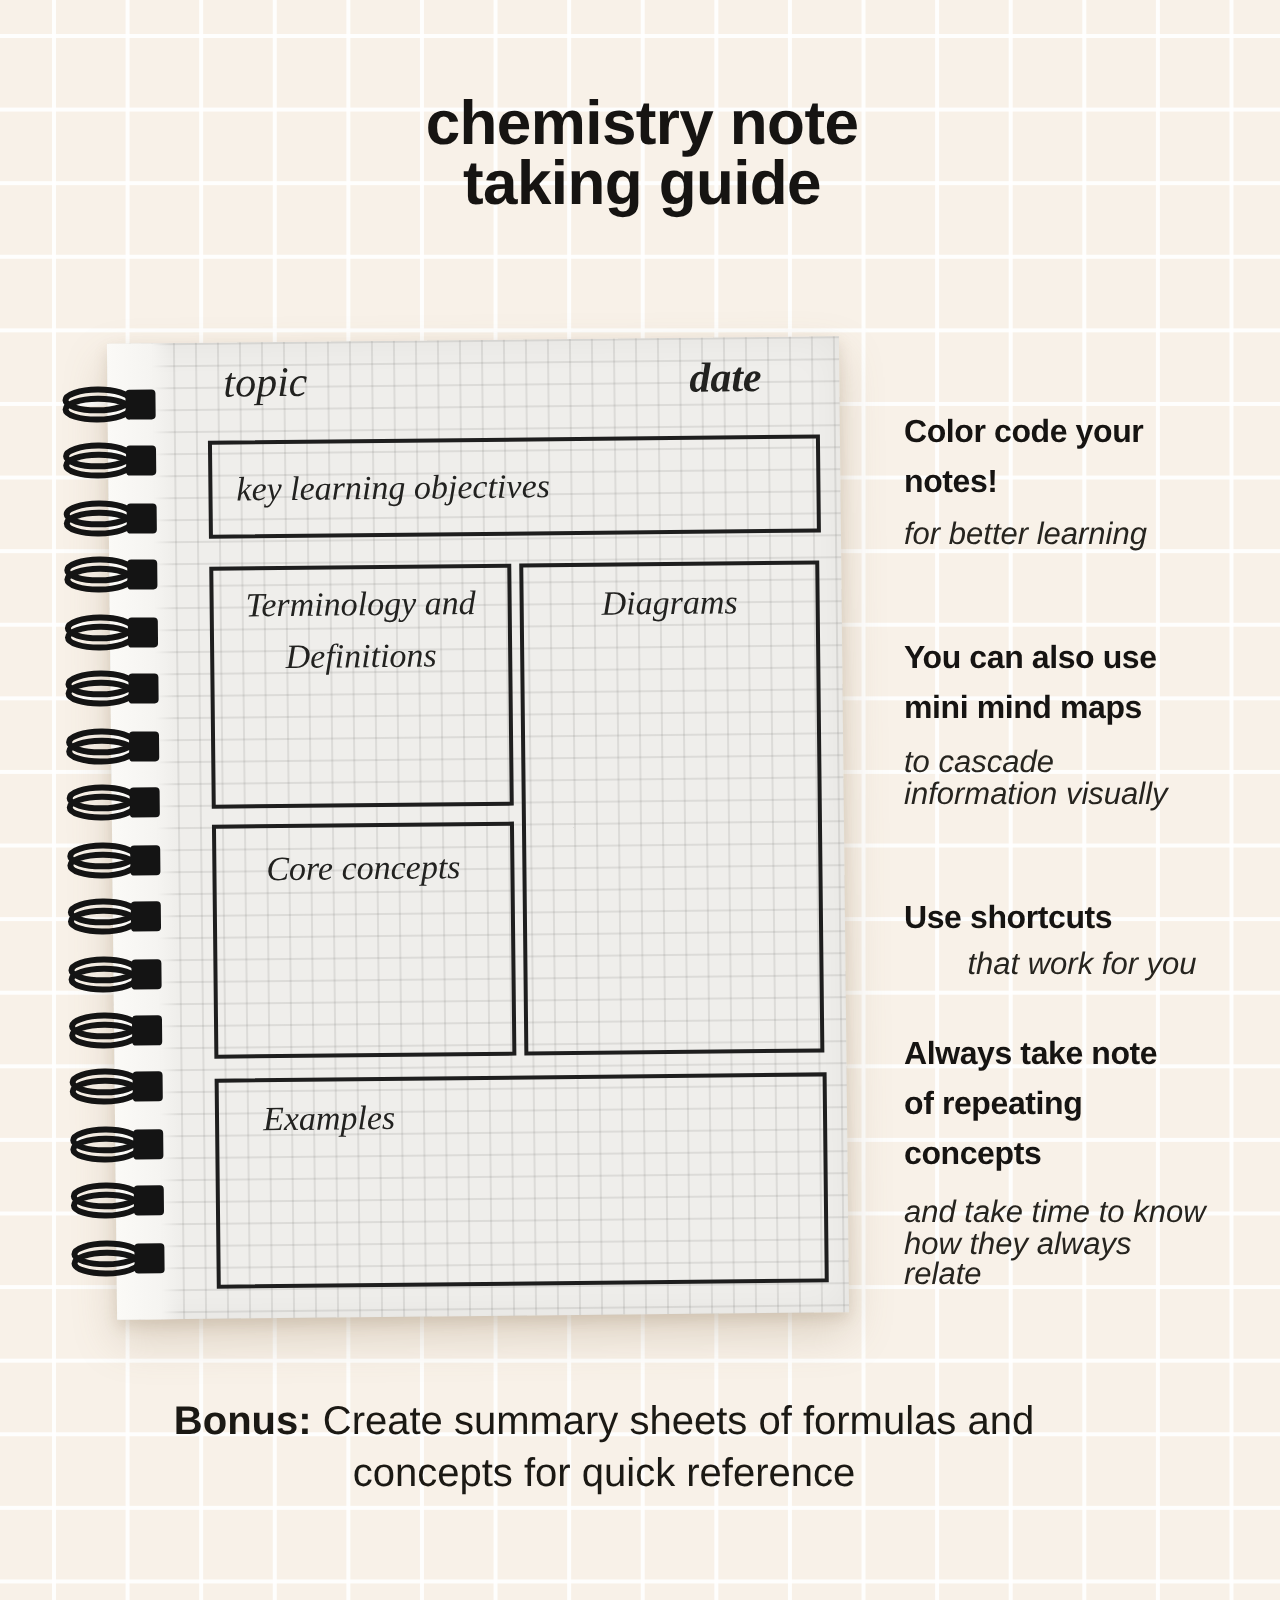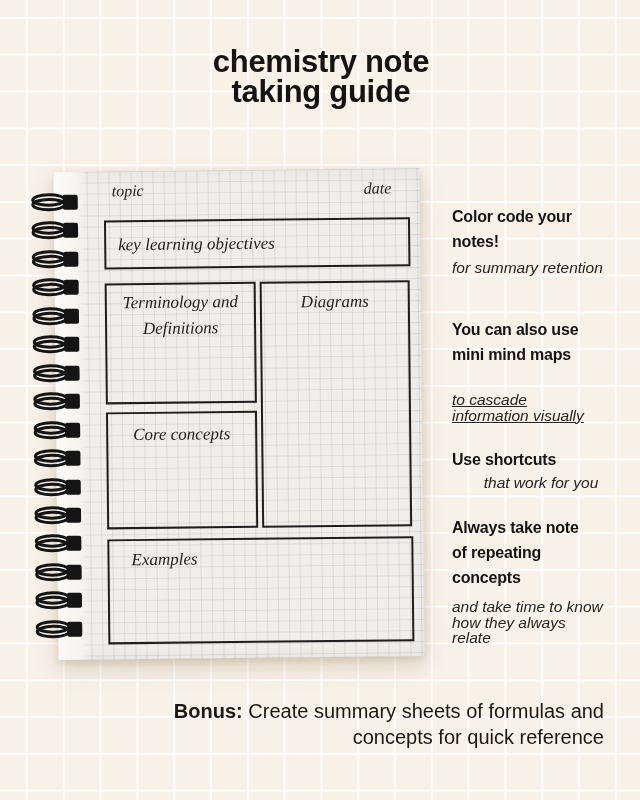--- a/index.html
+++ b/index.html
@@ -46,24 +46,24 @@
     position:absolute;left:0;top:0;bottom:0;width:32px;
     background:linear-gradient(to right,#fbfaf7 0%, #f5f4f1 70%, rgba(245,244,241,0));
   }
   .hand{
     font-family:"Liberation Serif", serif;
     font-style:italic;
     color:#222220;
   }
   .corner-label{
     position:absolute;top:9px;
-    font-size:16px;line-height:22px;
+    font-size:21px;line-height:22px;
   }
   .corner-label.topic{left:58px;}
-  .corner-label.date{left:310px;}
+  .corner-label.date{left:291px;font-weight:bold;}
   .nbox{
     position:absolute;
     border:2.5px solid #1e1e1e;
     box-sizing:border-box;
     font-size:17px;line-height:26px;
   }
   .box-klo{left:50px;top:49px;width:306px;height:49px;display:flex;align-items:center;padding-left:12px;}
   .box-term{left:50px;top:112px;width:151px;height:121px;text-align:center;padding-top:5px;}
   .box-diag{left:205px;top:112px;width:150px;height:246px;text-align:center;padding-top:6px;}
   .box-core{left:50px;top:241px;width:151px;height:117px;text-align:center;padding-top:8px;}
@@ -85,28 +85,28 @@
     color:#161412;
   }
   .tip p{
     margin:0;
     font-style:italic;
     font-size:15.5px;line-height:15.5px;
     white-space:pre-line;
     color:#26241f;
   }
   .tip-1{top:204px;} .tip-1 p{margin-top:6px;}
-  .tip-2{top:317px;} .tip-2 p{margin-top:25px;text-decoration:underline;}
+  .tip-2{top:317px;} .tip-2 p{margin-top:7px;}
   .tip-3{top:447px;} .tip-3 p{margin-top:3px;text-align:center;}
   .tip-4{top:515px;} .tip-4 p{margin-top:9px;}
 
   
   .bonus{
     position:absolute;left:0;top:698px;width:604px;
-    text-align:right;
+    text-align:center;
     font-size:20px;line-height:26px;
     white-space:pre-line;
     color:#1b1914;
   }
   .bonus .bonus-label{font-weight:bold;}
 </style>
 </head>
 <body>
 
 <div class="page">
@@ -251,21 +251,21 @@
             <rect x="33" y="3" width="15" height="15" rx="2" fill="#141414"></rect>
           </svg>
         </div>
       </div>
   </div>
 
   <div class="tips">
     <section class="tip tip-1">
       <h2>Color code your
 notes!</h2>
-      <p>for summary retention</p>
+      <p>for better learning</p>
     </section>
     <section class="tip tip-2">
       <h2>You can also use
 mini mind maps</h2>
       <p>to cascade
 information visually</p>
     </section>
     <section class="tip tip-3">
       <h2>Use shortcuts</h2>
       <p>that work for you</p>

